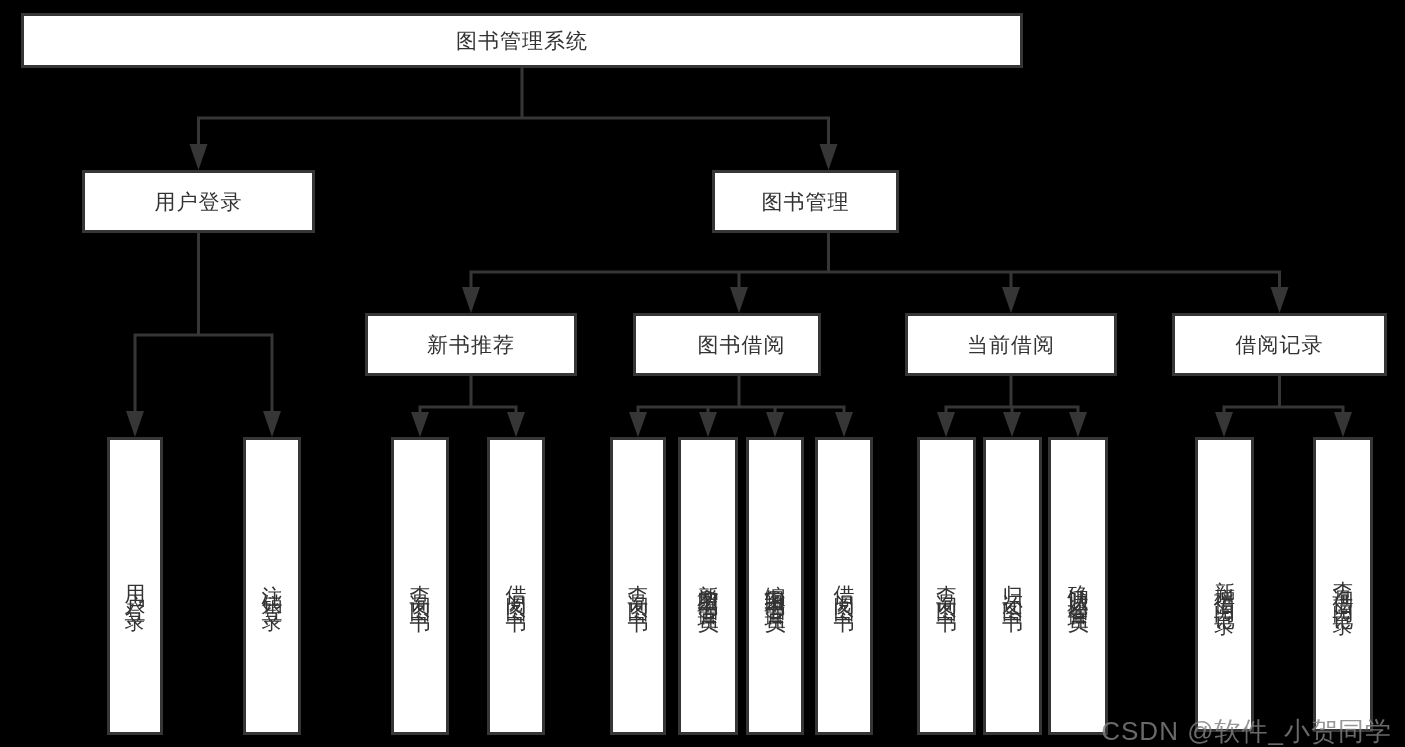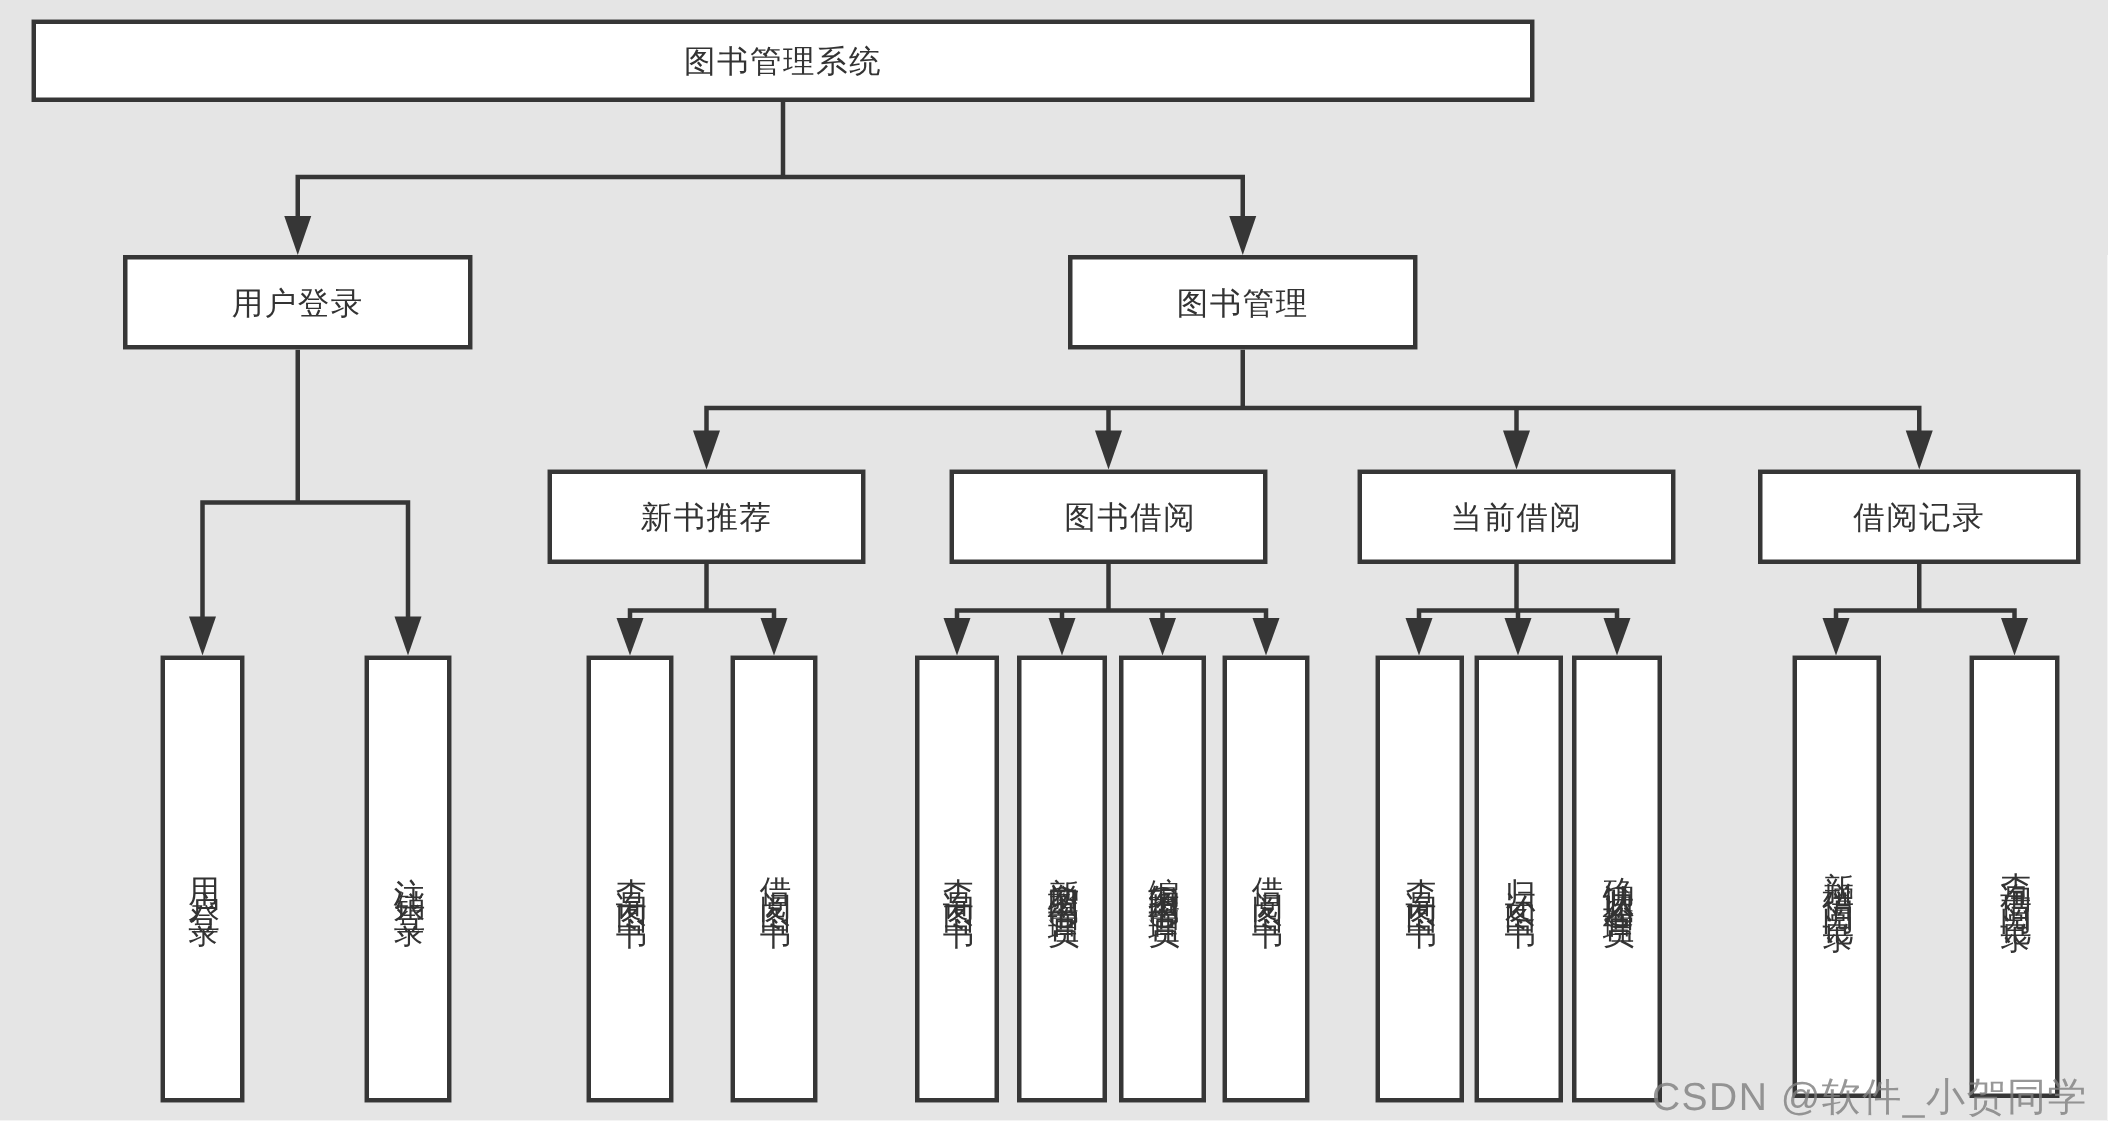--- a/index.html
+++ b/index.html
@@ -1,20 +1,20 @@
 <!DOCTYPE html>
 <html><head>
 <meta charset="utf-8">
 <style>
   html, body { margin: 0; padding: 0; background: #ffffff; }
   .canvas {
     position: relative;
     width: 1405px;
     height: 747px;
-    background: #e5e5e5;
+    background: #000000;
     font-family: "Liberation Sans", "DejaVu Sans", sans-serif;
     overflow: hidden;
   }
   .connectors {
     position: absolute;
     left: 0; top: 0;
     z-index: 1;
   }
   .node {
     position: absolute;
@@ -105,24 +105,24 @@
       <polygon points="1003,412 1021,412 1012,437"></polygon>
       <polygon points="1069,412 1087,412 1078,437"></polygon>
       <polygon points="1215,412 1233,412 1224,437"></polygon>
       <polygon points="1334,412 1352,412 1343,437"></polygon>
     </g>
   </svg>
 
   <div class="node" style="left:21px; top:13px; width:1002px; height:55px;">图书管理系统</div>
 
   <div class="node" style="left:82px; top:170px; width:233px; height:63px;">用户登录</div>
-  <div class="node" style="left:712px; top:170px; width:233px; height:63px;">图书管理</div>
+  <div class="node" style="left:712px; top:170px; width:187px; height:63px;">图书管理</div>
 
   <div class="node" style="left:365px; top:313px; width:212px; height:63px;font-family:Liberation Mono, monospace;">新书推荐</div>
-  <div class="node" style="left:633px; top:313px; width:212px; height:63px;padding-left:29px;">图书借阅</div>
+  <div class="node" style="left:633px; top:313px; width:188px; height:63px;padding-left:29px;">图书借阅</div>
   <div class="node" style="left:905px; top:313px; width:212px; height:63px;">当前借阅</div>
   <div class="node" style="left:1172px; top:313px; width:215px; height:63px;">借阅记录</div>
 
   <div class="node leaf" style="left:107px; top:437px; width:56px; height:298px;">用户登录</div>
   <div class="node leaf" style="left:243px; top:437px; width:58px; height:298px;">注销登录</div>
 
   <div class="node leaf" style="left:391px; top:437px; width:58px; height:298px;">查询图书</div>
   <div class="node leaf" style="left:487px; top:437px; width:58px; height:298px;">借阅图书</div>
 
   <div class="node leaf" style="left:610px; top:437px; width:56px; height:298px;">查询图书</div>

